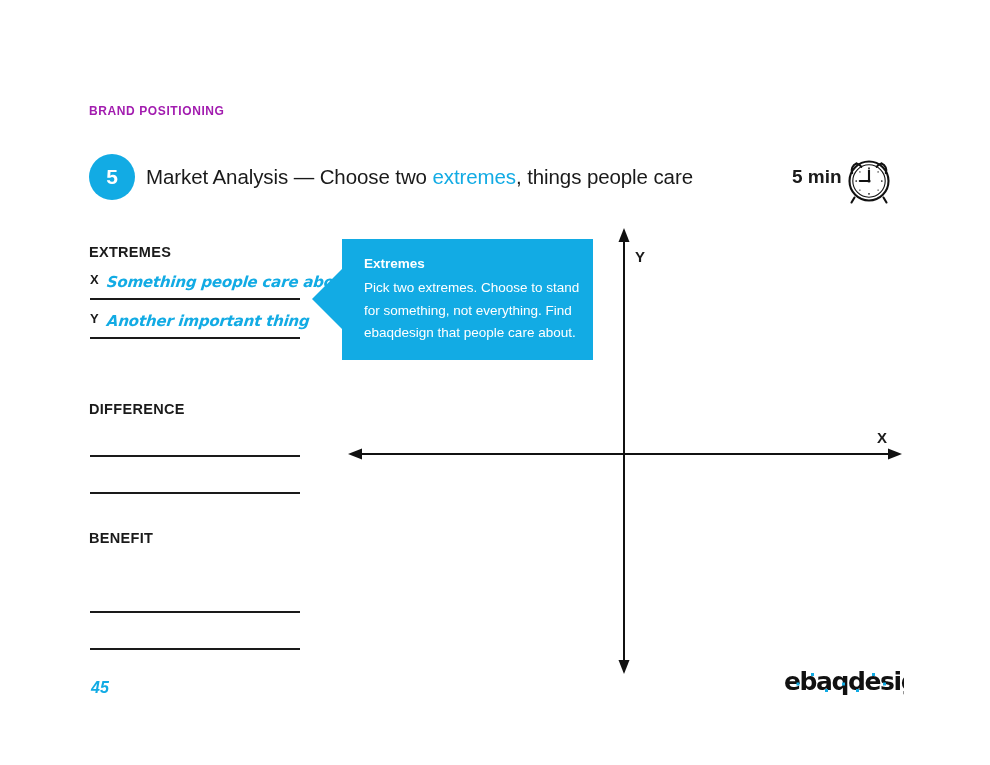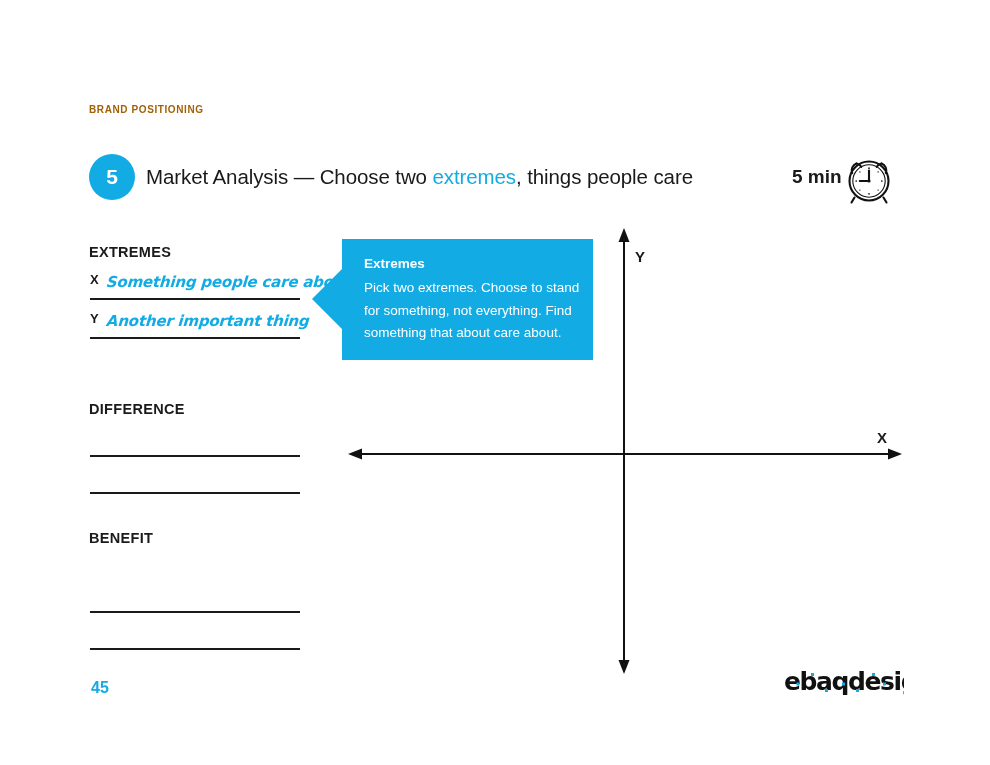--- a/index.html
+++ b/index.html
@@ -14,24 +14,24 @@
     font-family: "Liberation Sans", sans-serif;
     color: #1a1a1a;
     overflow: hidden;
   }
 
   
   .kicker {
     position: absolute;
     left: 89px;
     top: 104px;
-    font-size: 10px;
+    font-size: 12px;
     font-weight: bold;
     letter-spacing: 0.6px;
-    color: #a16207;
+    color: #a21caf;
   }
 
   
   .step-badge {
     position: absolute;
     left: 89px;
     top: 154px;
     width: 46px;
     height: 46px;
     border-radius: 50%;
@@ -176,20 +176,21 @@
   #axis-letter-x { left: 877px; top: 429px; }
 
   
   .page-number {
     position: absolute;
     left: 91px;
     top: 679px;
     font-size: 16px;
     font-weight: bold;
     color: #12ABE4;
+    font-style: italic;
   }
   .brand-logo {
     position: absolute;
     left: 784px;
     top: 666px;
     width: 120px;
     height: 30px;
   }
 </style>
 </head>
@@ -241,21 +242,21 @@
 
 <div class="rule" id="rule-df-1"></div>
 <div class="rule" id="rule-df-2"></div>
 
 <div class="rule" id="rule-bn-1"></div>
 <div class="rule" id="rule-bn-2"></div>
 
 <div class="callout-arrow"></div>
 <div class="callout"></div>
 <div class="callout-title">Extremes</div>
-<div class="callout-body">Pick two extremes. Choose to stand for something, not everything.  Find something that about care about.</div>
+<div class="callout-body">Pick two extremes. Choose to stand for something, not everything.  Find ebaqdesign that people care about.</div>
 
 <div class="chart-svg">
   <svg viewBox="0 0 590 460" width="590" height="460">
 
     <line x1="27" y1="229" x2="563" y2="229" stroke="#111111" stroke-width="2"></line>
     <polygon points="18,229 32,223.5 32,234.5" fill="#111111"></polygon>
     <polygon points="572,229 558,223.5 558,234.5" fill="#111111"></polygon>
 
     <line x1="294" y1="12" x2="294" y2="440" stroke="#111111" stroke-width="2"></line>
     <polygon points="294,3 288.5,17 299.5,17" fill="#111111"></polygon>

